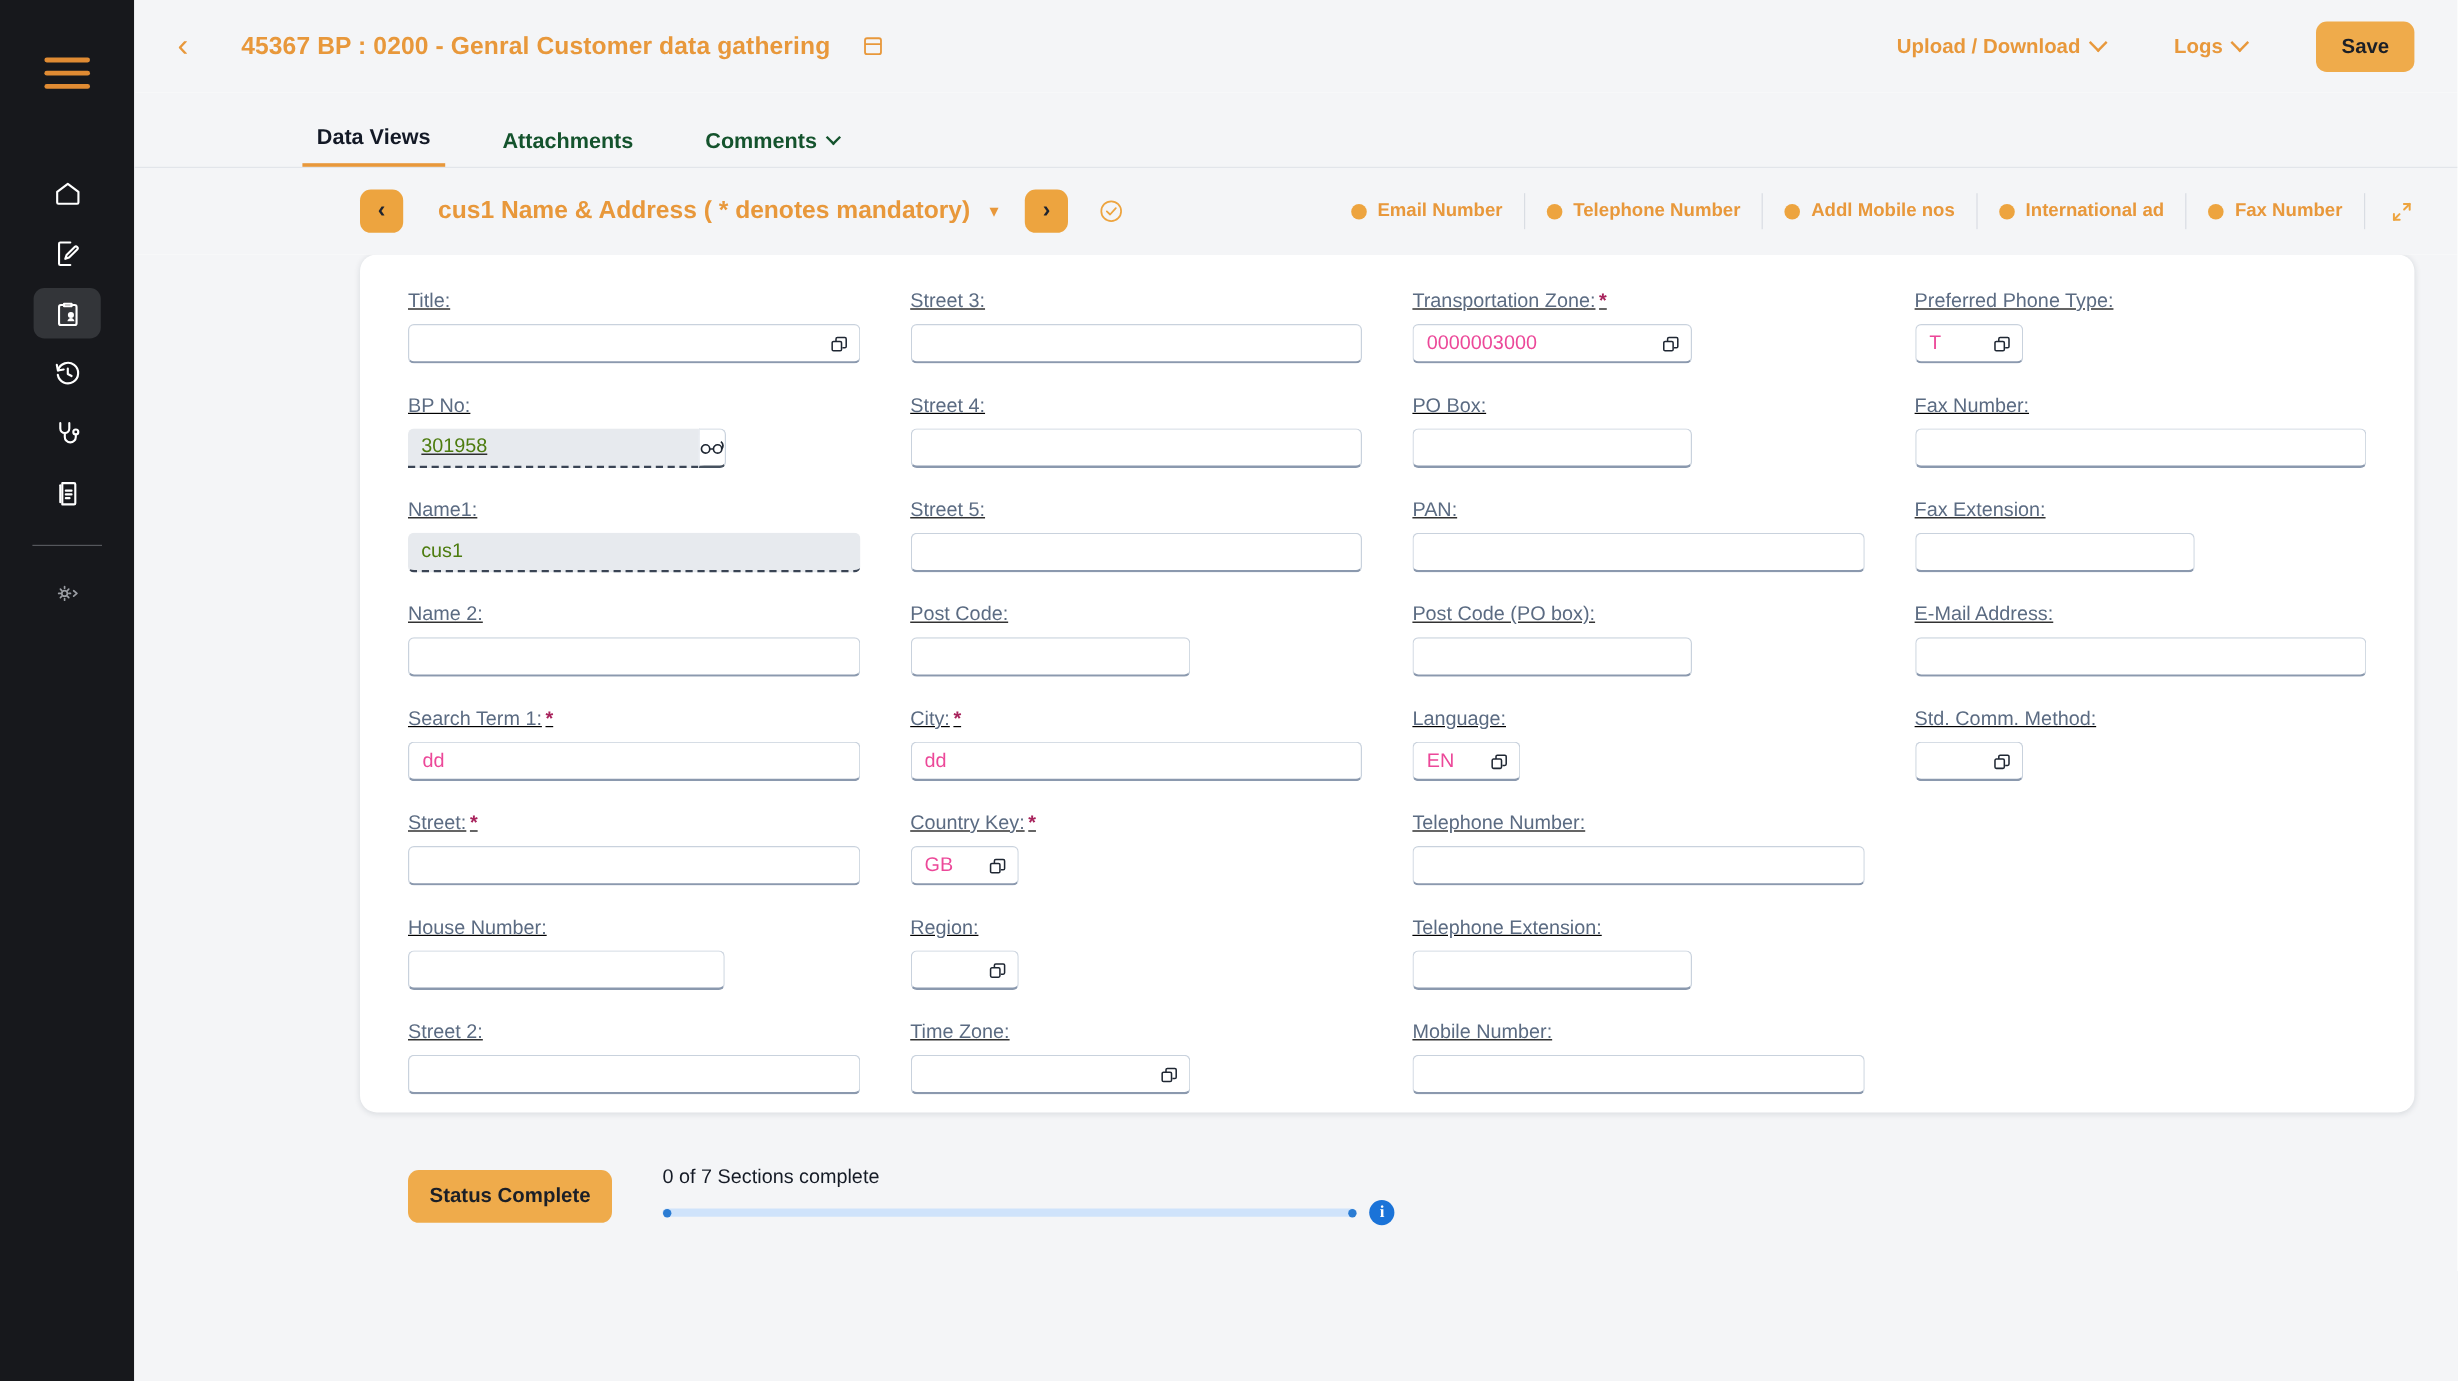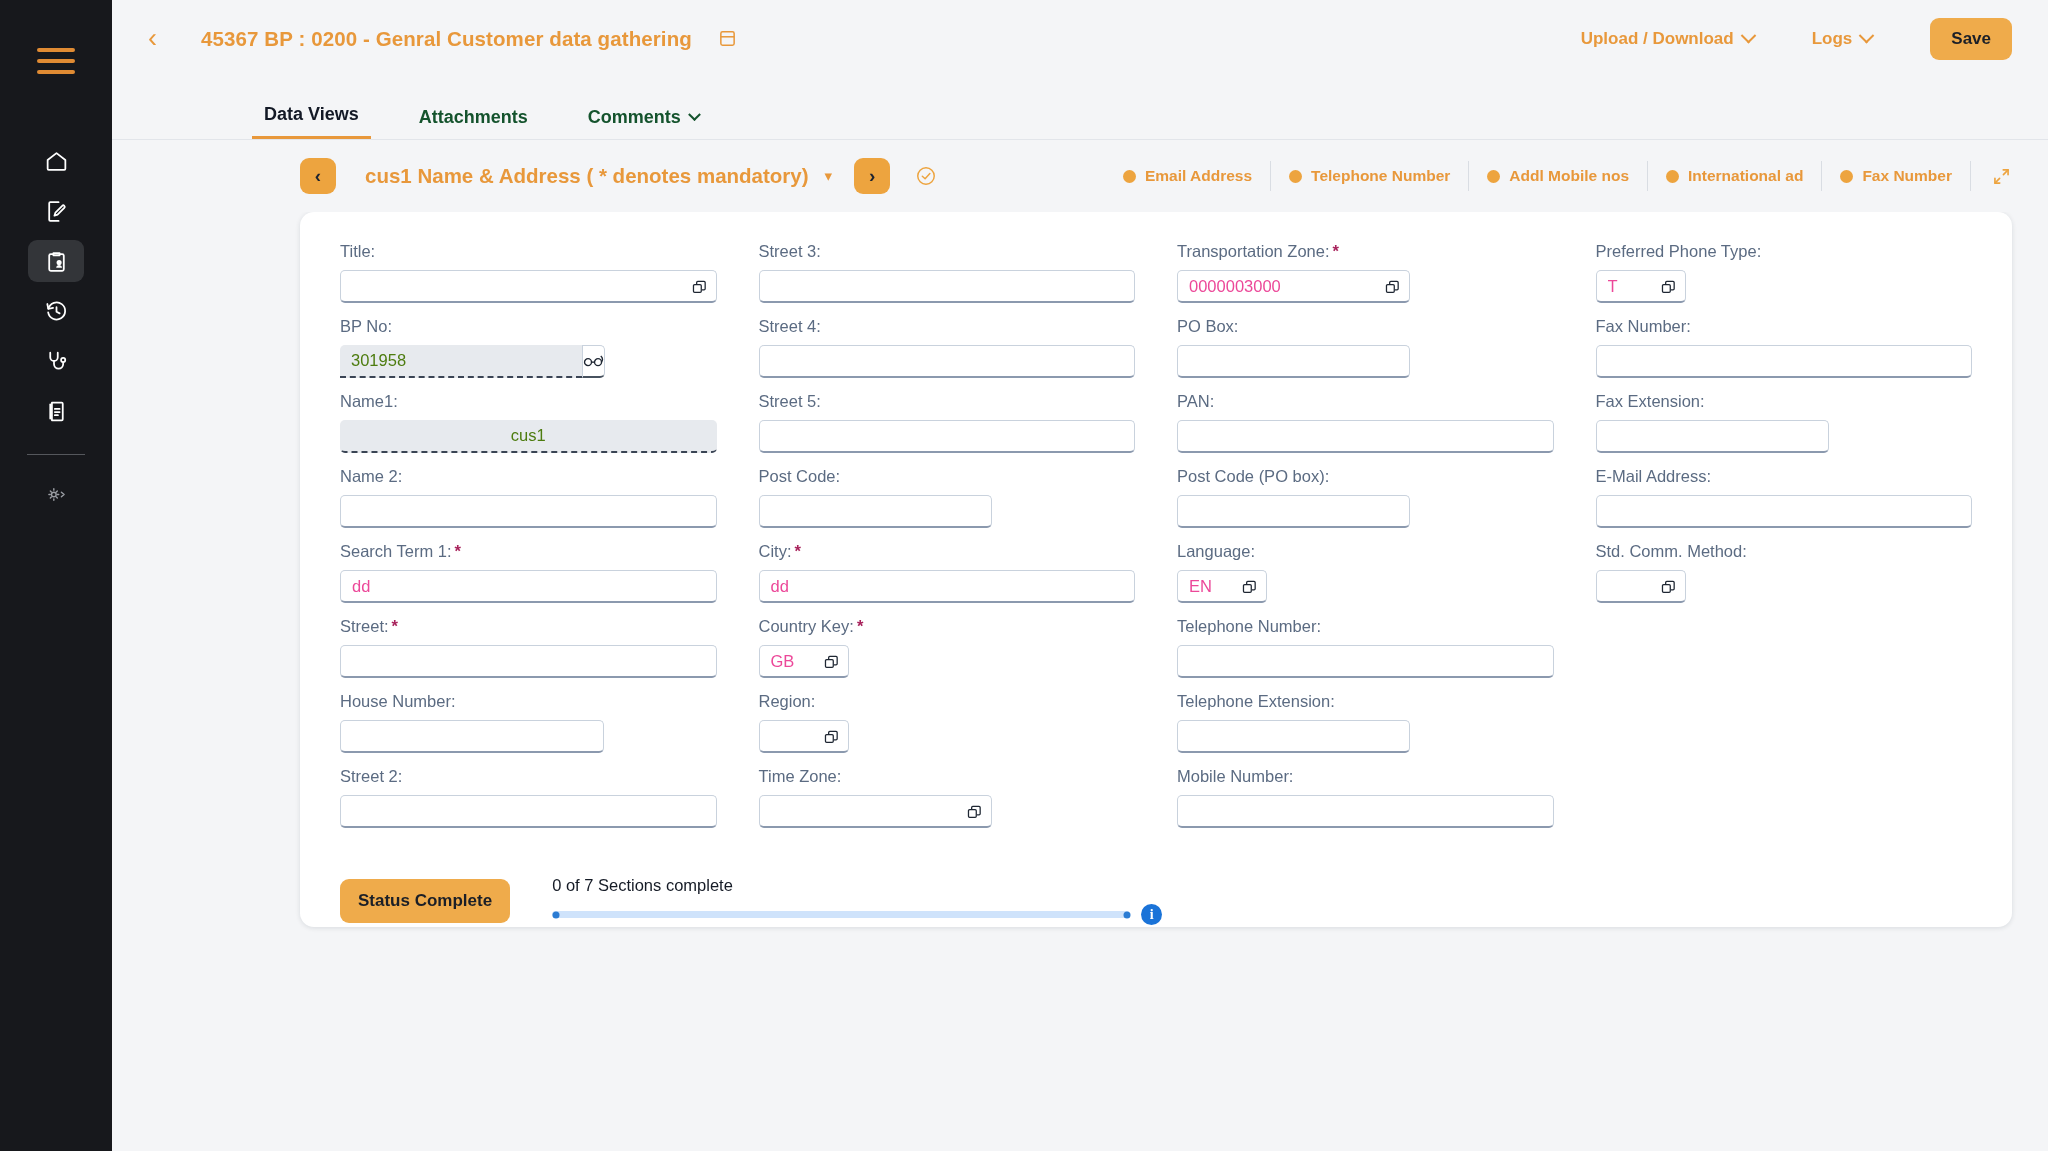--- a/index.html
+++ b/index.html
@@ -94,21 +94,21 @@
 
   
   .content { flex:1 1 auto; background:#f4f5f7; padding: 0 36px 0 188px; overflow:hidden; }
   .card {
     background:#ffffff; border-radius:14px; box-shadow: 0 1px 5px rgba(20,30,50,.12);
     padding: 30px 40px 0; height: 715px;
   }
   .grid { display:grid; grid-template-columns: repeat(4, 1fr); column-gap: 42px; row-gap: 0; }
   .col { display:flex; flex-direction:column; }
 
-  .field { margin-bottom: 14px; }
+  .field { margin-bottom: 26px; text-decoration: underline; }
   .label {
     font-size: 16.5px; color:#5b6b82; margin-bottom: 9px; white-space:nowrap; display:block;
   }
   .req { color:#a8235c; font-weight:700; margin-left:3px; }
 
   .inputwrap { position:relative; display:block; }
   .inp {
     width: 100%; height: 33px; border: 1px solid #c9d2dd; border-bottom: 2px solid #8b99ae;
     border-radius: 5px; background:#ffffff; font-size:16.5px; color:#ec4899;
     padding: 0 34px 0 11px; font-family:"Liberation Sans", sans-serif; outline:none;
@@ -126,21 +126,21 @@
   .w-xs    { width: 24%; }
 
   
   .ro-row { display:flex; align-items:stretch; }
   .ro {
     background:#e7eaee; border:none; border-bottom: 2px dashed #3a4454;
     border-radius: 5px 0 0 0; height: 33px; font-size:16.5px; color:#4d7c0f;
     padding: 0 11px; font-family:"Liberation Sans", sans-serif; outline:none;
     flex: 1 1 auto;
   }
-  .ro.full { border-radius: 5px; text-align: center; }
+  .ro.full { border-radius: 5px; }
   .ro-btn {
     width: 34px; background:#ffffff; border:1px solid #c9d2dd; border-bottom:2px solid #47525f;
     border-radius: 0 5px 5px 0; display:flex; align-items:center; justify-content:center; cursor:pointer;
   }
 
   
   .cardfoot { display:flex; align-items:center; padding-top: 34px; }
   .status-btn {
     background:#efab4b; color:#1b1f27; font-size:17px; font-weight:700;
     border:none; border-radius:9px; padding: 12px 18px; cursor:pointer; white-space:nowrap;
@@ -282,21 +282,21 @@
       <div class="check-icon">
         <svg width="22" height="22" viewBox="0 0 24 24" fill="none" stroke="#eda43f" stroke-width="1.6" stroke-linecap="round" stroke-linejoin="round">
           <circle cx="12" cy="12" r="9"></circle>
           <polyline points="8,12.2 11,15 16.2,9.2"></polyline>
         </svg>
       </div>
 
       <div class="chips">
         <div class="chip">
           <span class="dot"></span>
-          <span>Email Address</span>
+          <span>Email Number</span>
         </div>
         <div class="chip">
           <span class="dot"></span>
           <span>Telephone Number</span>
         </div>
         <div class="chip">
           <span class="dot"></span>
           <span>Addl Mobile nos</span>
         </div>
         <div class="chip">

